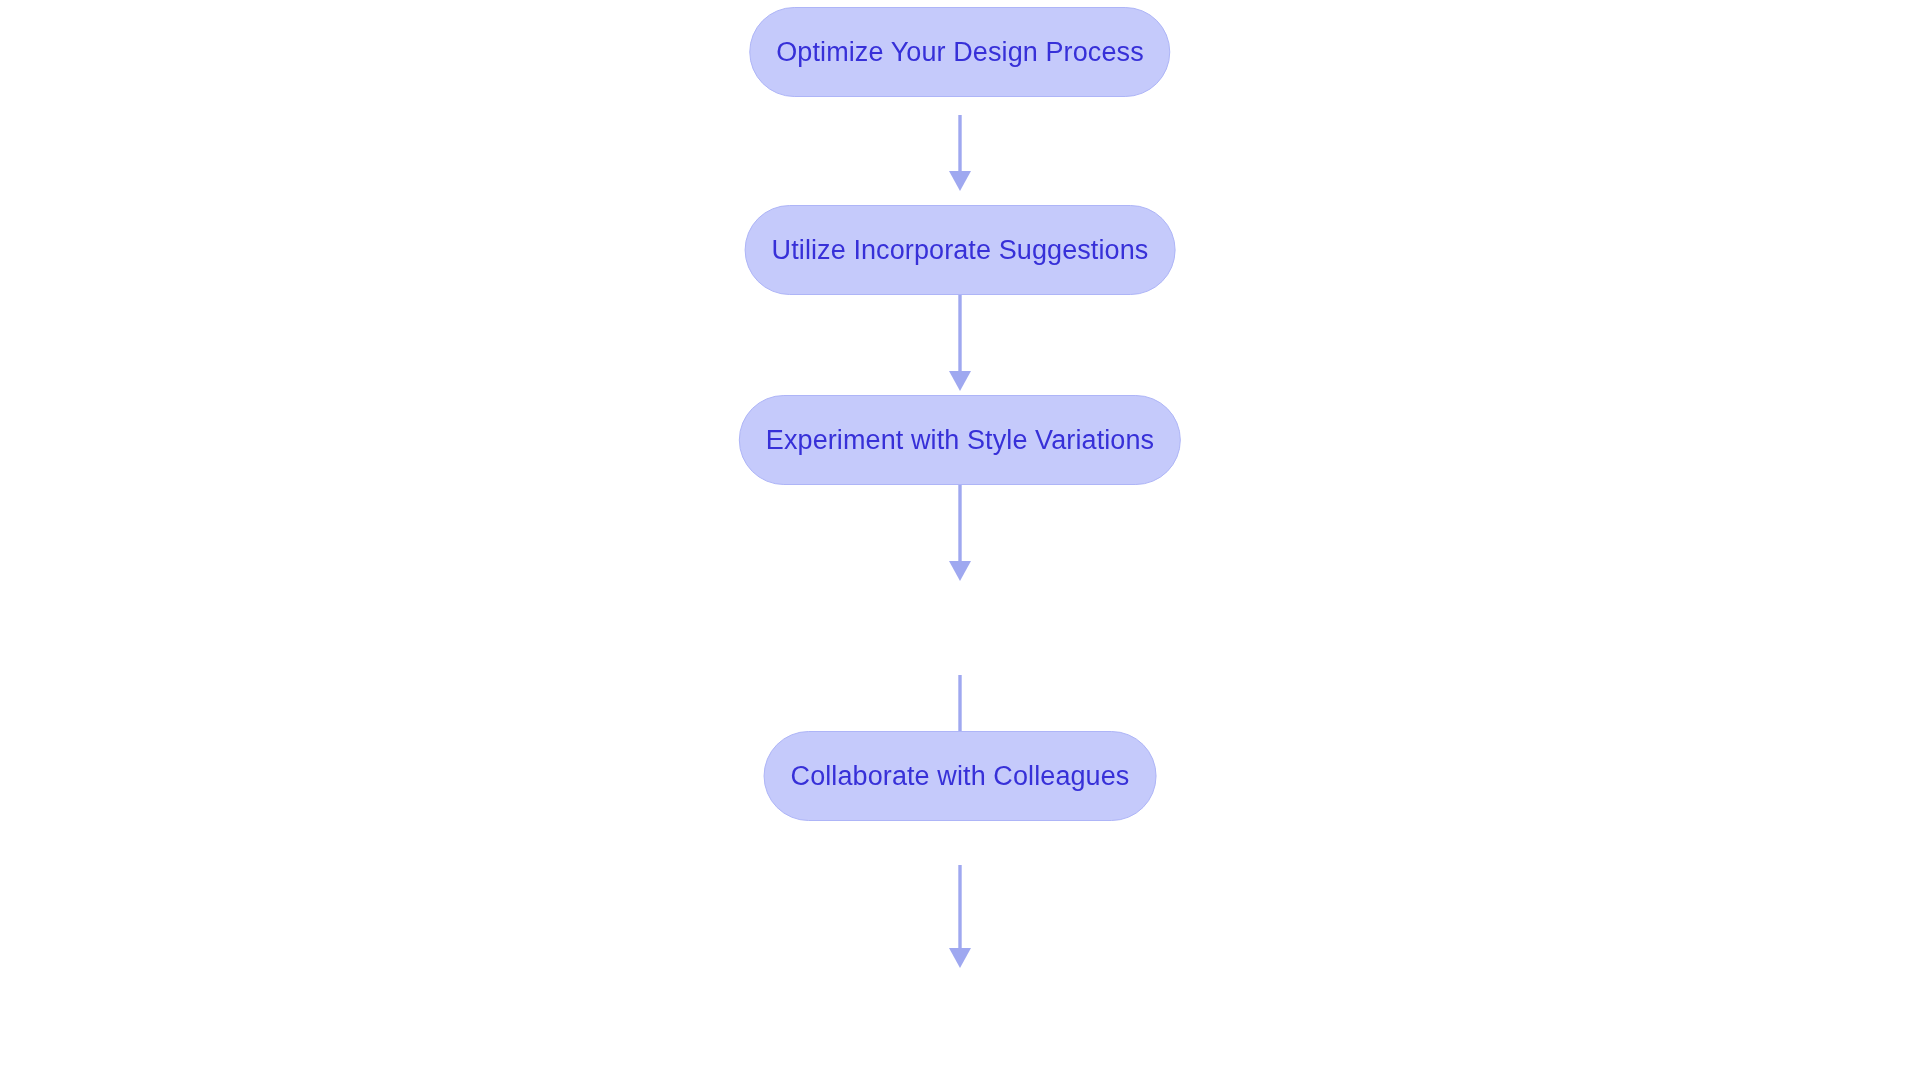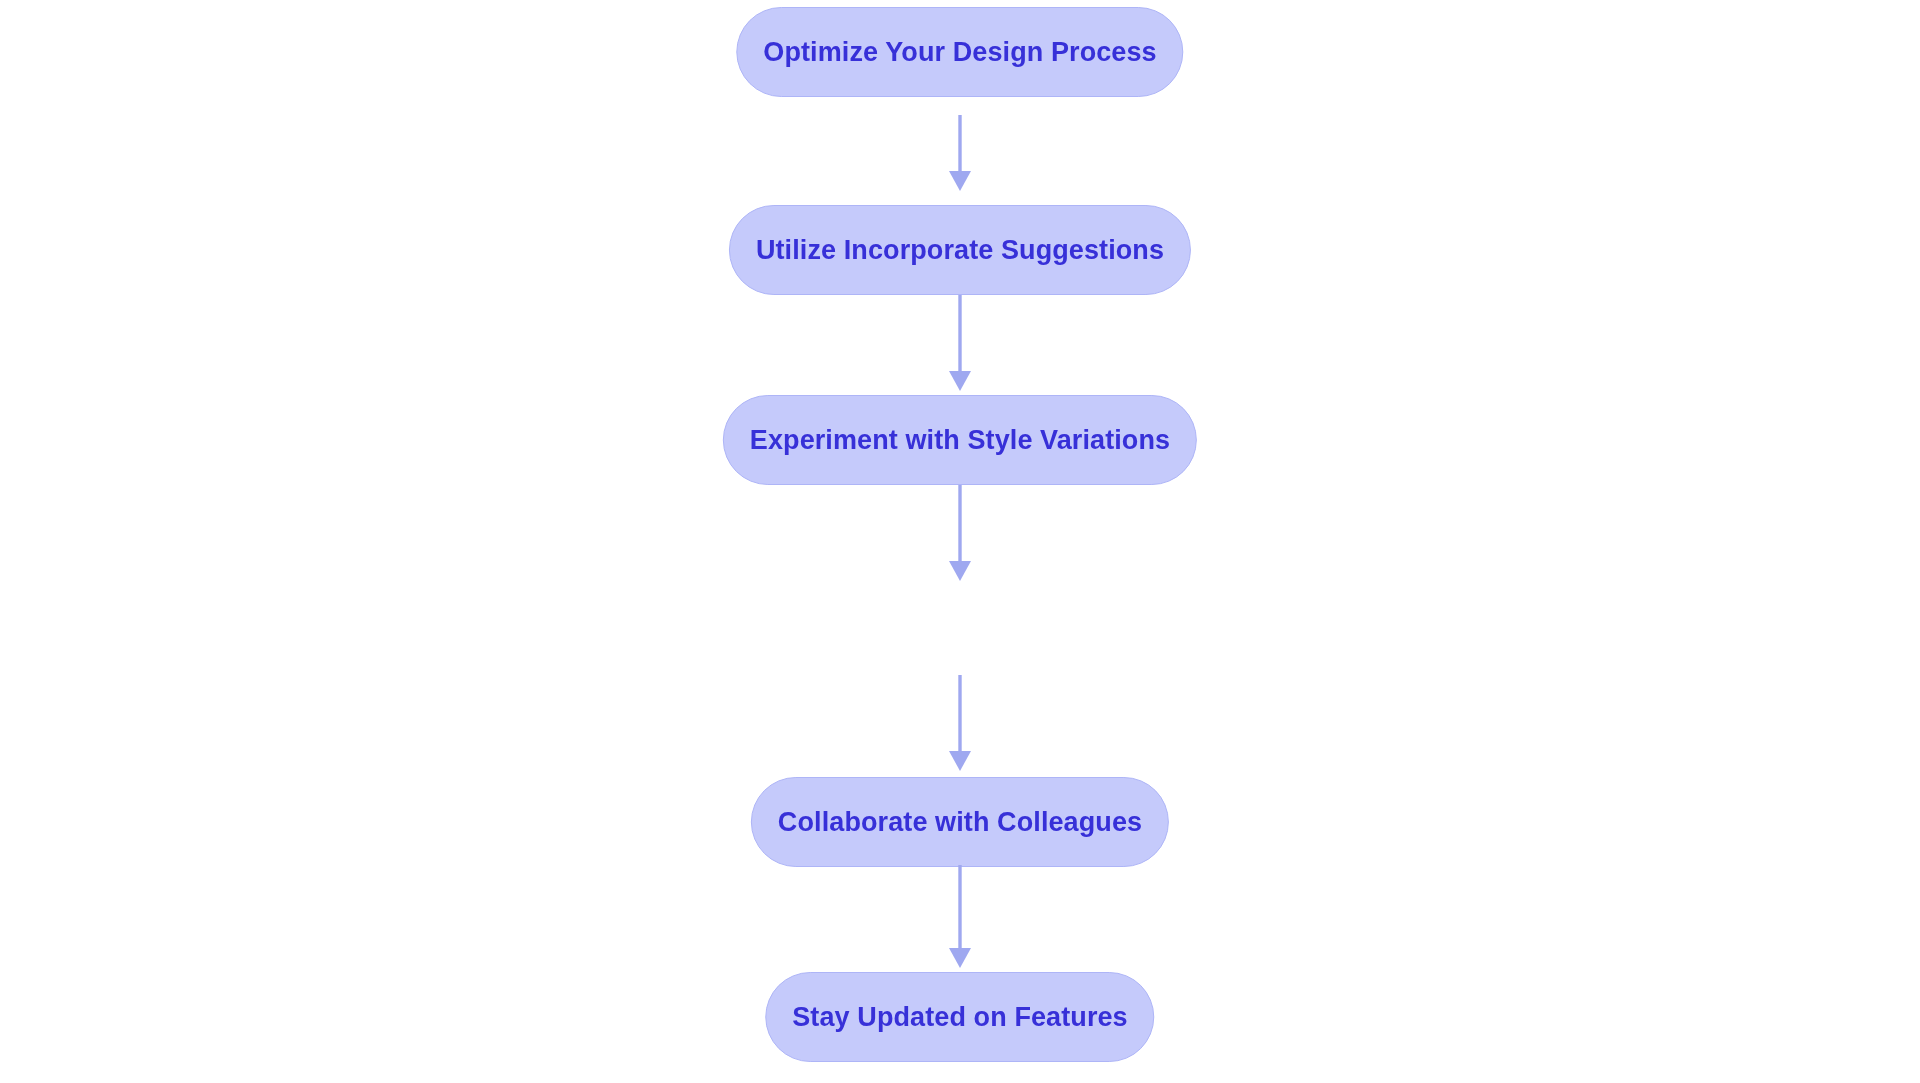--- a/index.html
+++ b/index.html
@@ -35,21 +35,21 @@
     background: #c5cafb;
     border: 1.6px solid #aeb5f7;
     border-radius: 45px;
     padding: 0 26px;
     white-space: nowrap;
   }
 
   .flow-node-label {
     font-family: "Liberation Sans", sans-serif;
     font-size: 27px;
-    font-weight: 700;
+    font-weight: 400;
     letter-spacing: 0.1px;
     color: #3730d8;
     line-height: 1;
     user-select: none;
   }
 
   
   .flow-arrow {
     position: absolute;
     left: 50%;
@@ -100,28 +100,25 @@
   </div>
 
 
   <div class="flow-arrow" style="top:675px;height:96px;">
     <svg width="26" height="96" viewBox="0 0 26 96" aria-hidden="true">
       <line x1="13" y1="0" x2="13" y2="78" stroke="#9fa8f0" stroke-width="3.4"></line>
       <polygon points="2,76 24,76 13,96" fill="#9fa8f0"></polygon>
     </svg>
   </div>
 
-  <div class="flow-node" style="top:777px;">
+  <div class="flow-node" style="top:731px;">
     <span class="flow-node-label">Collaborate with Colleagues</span>
   </div>
 
   <div class="flow-arrow" style="top:865px;height:103px;">
     <svg width="26" height="103" viewBox="0 0 26 103" aria-hidden="true">
       <line x1="13" y1="0" x2="13" y2="85" stroke="#9fa8f0" stroke-width="3.4"></line>
       <polygon points="2,83 24,83 13,103" fill="#9fa8f0"></polygon>
     </svg>
   </div>
 
-  <div class="flow-node" style="top:972px;">
-    <span class="flow-node-label">Stay Updated on Features</span>
-  </div>
 
 </div>
 
 </body></html>

